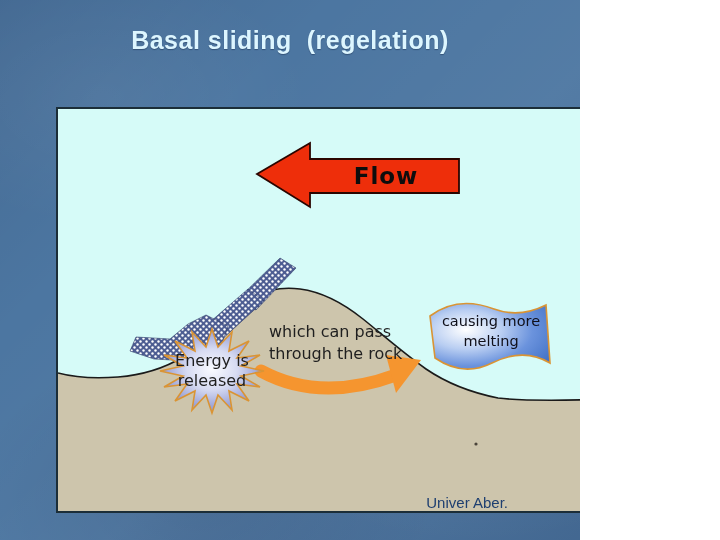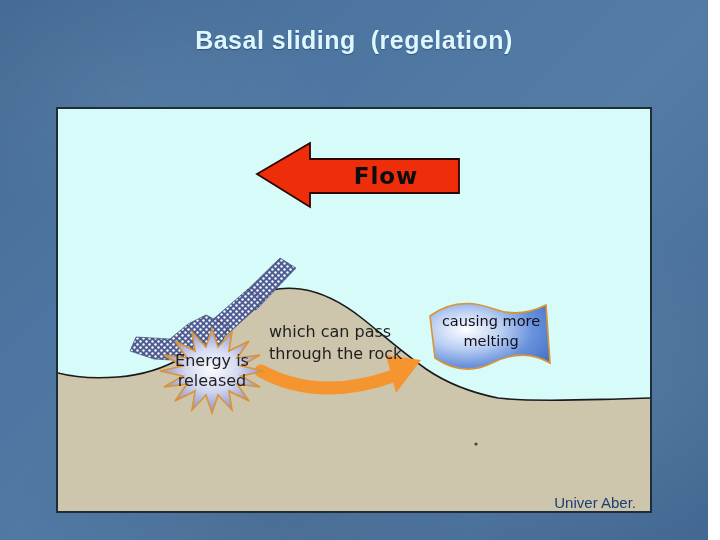--- a/index.html
+++ b/index.html
@@ -1,17 +1,17 @@
 <!DOCTYPE html>
 <html><head>
 <meta charset="utf-8">
 <style>
   html,body{margin:0;padding:0;}
   .stage{
-    position:relative;width:708px;height:540px;overflow:hidden;
+    position:relative;width:580px;height:540px;overflow:hidden;
     background-color:#4c76a1;
     background-image:
       radial-gradient(ellipse 320px 200px at 18% 18%, rgba(255,255,255,0.05), transparent 65%),
       radial-gradient(ellipse 420px 260px at 82% 72%, rgba(255,255,255,0.06), transparent 60%),
       radial-gradient(ellipse 360px 240px at 35% 92%, rgba(0,0,30,0.10), transparent 65%),
       linear-gradient(135deg, rgba(0,0,25,0.10) 0%, transparent 30%, rgba(255,255,255,0.045) 58%, rgba(0,0,30,0.12) 100%);
     font-family:"Liberation Sans", sans-serif;
   }
   .slide-title{
     position:absolute;top:26px;left:0;right:0;

